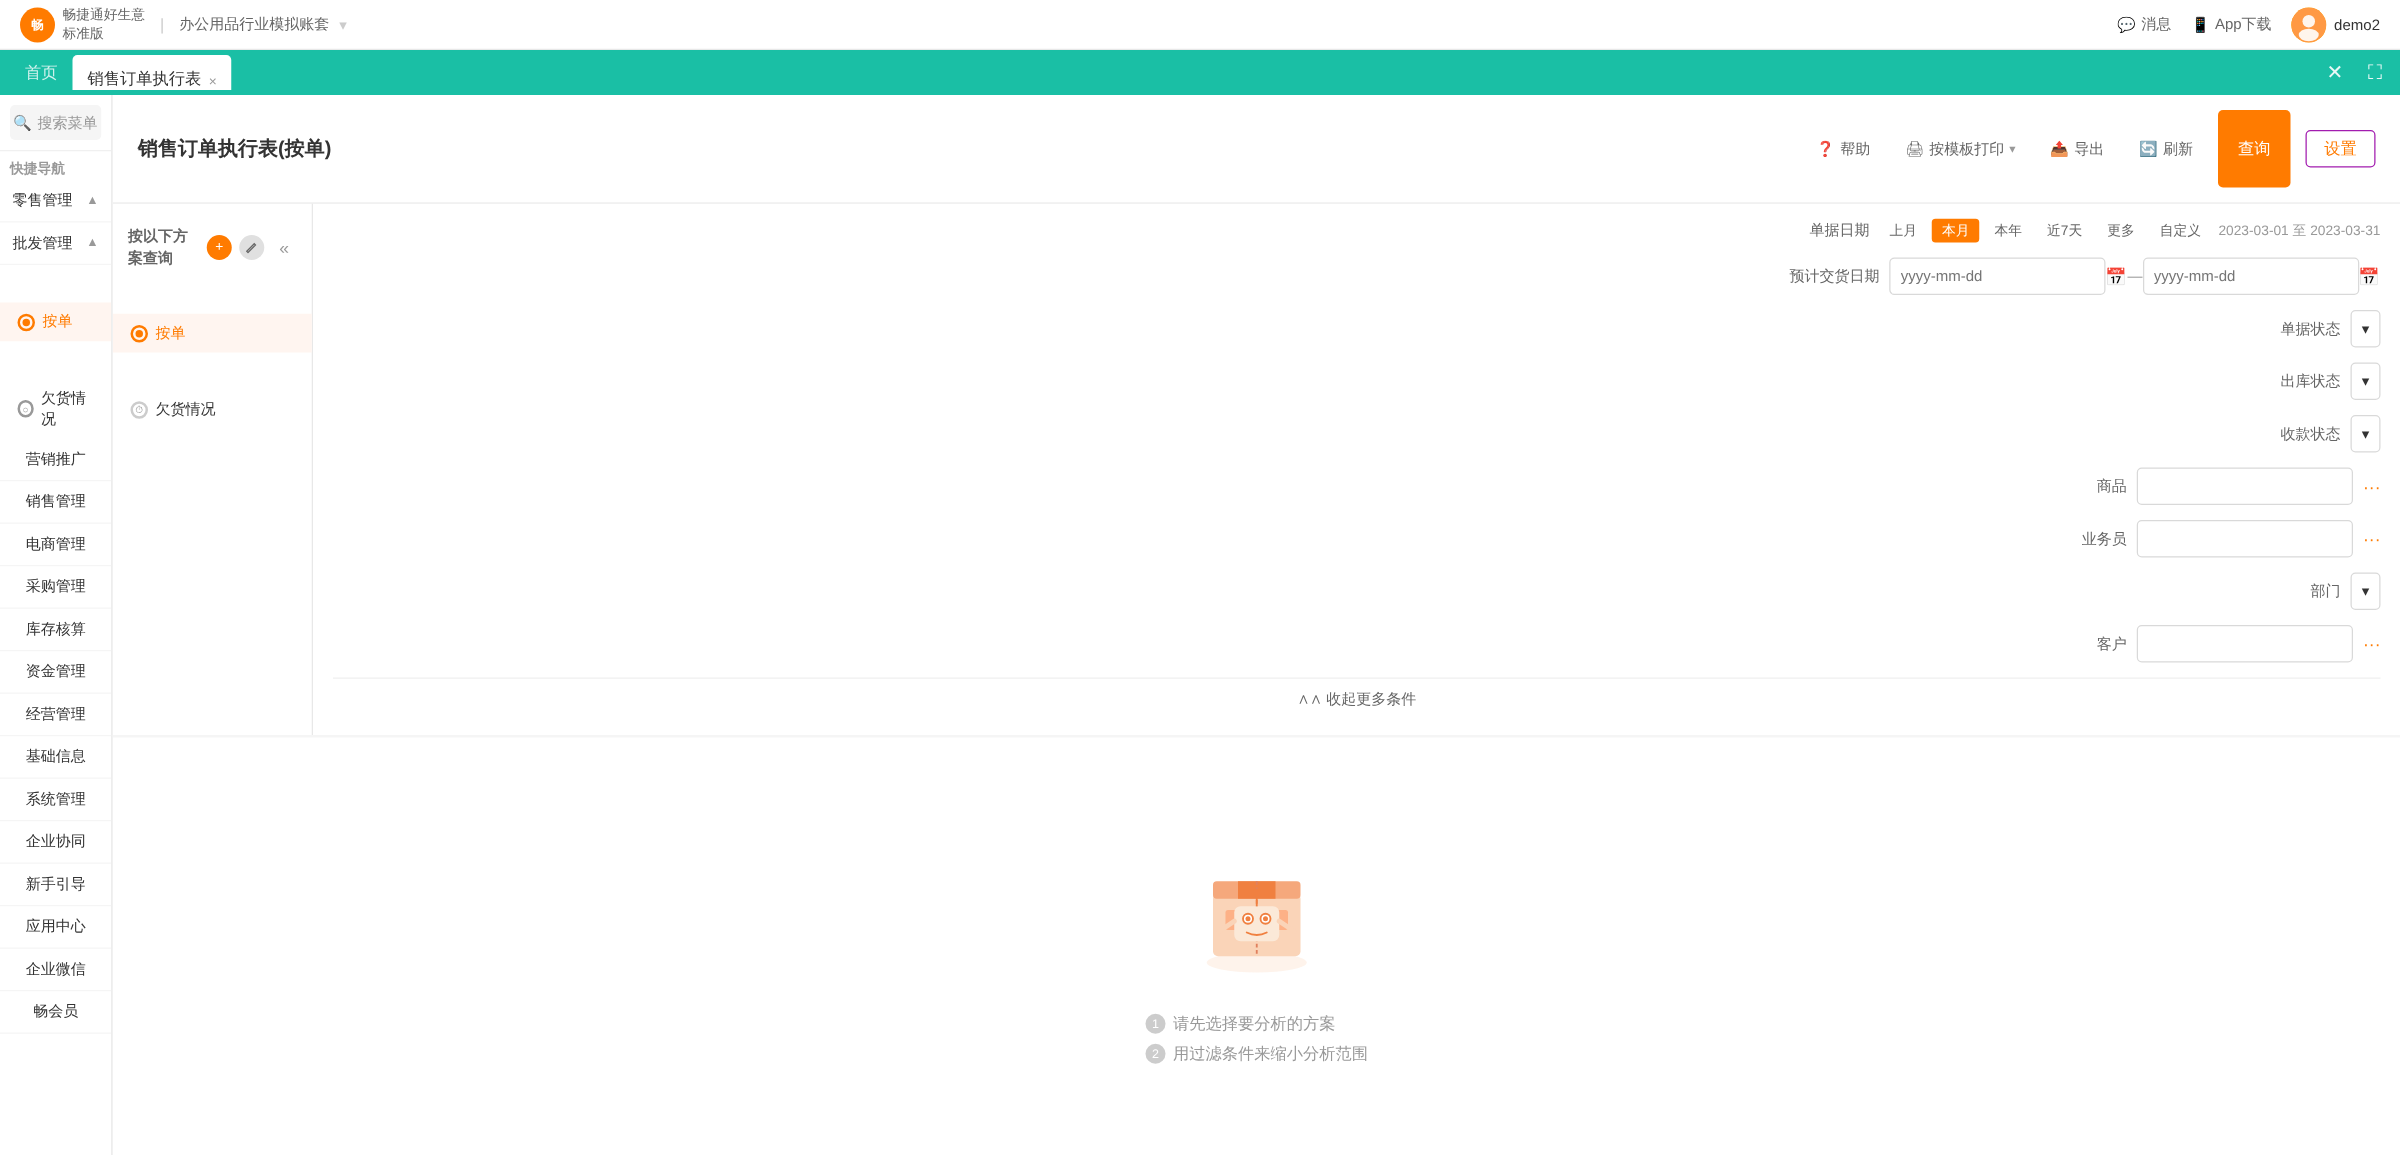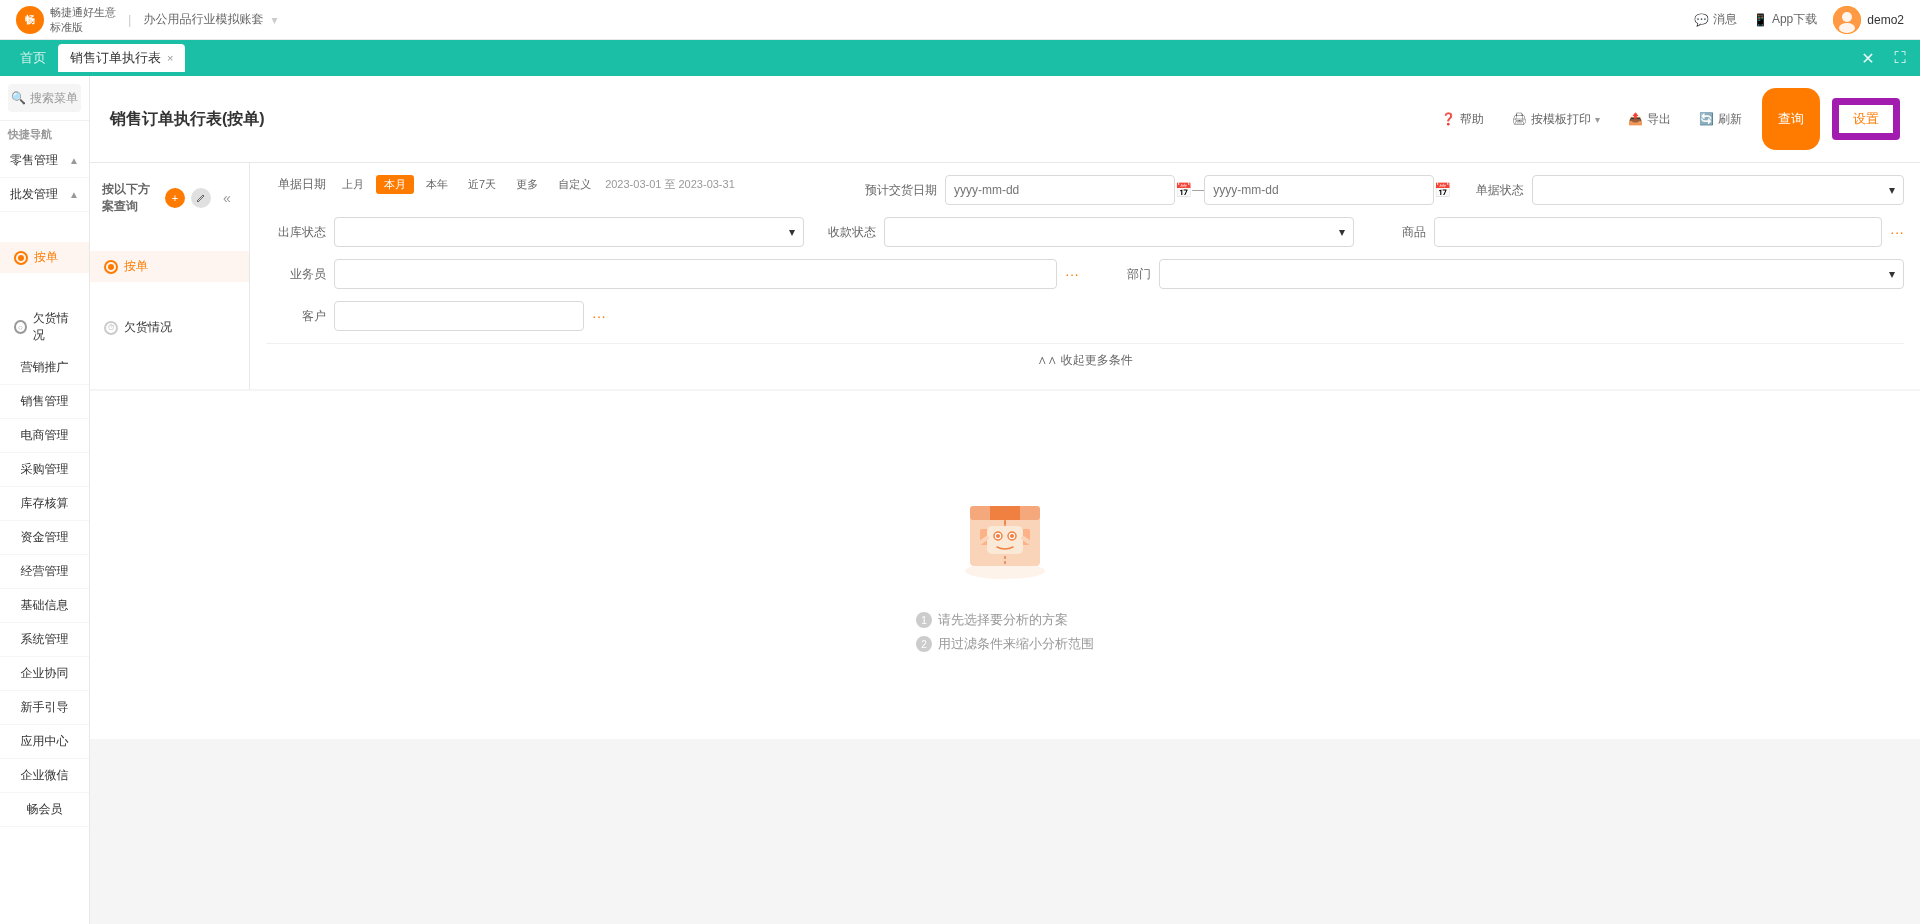--- a/index.html
+++ b/index.html
@@ -94,20 +94,21 @@
       align-items: center;
       gap: 6px;
       font-size: 13px;
       color: rgba(255,255,255,0.8);
       cursor: pointer;
       border-radius: 4px 4px 0 0;
     }
     .tab-item.active {
       background: #fff;
       color: #333;
+      align-items: flex-end;
     }
     .tab-item .tab-close {
       font-size: 11px;
       color: #999;
       cursor: pointer;
     }
     .tab-bar-right {
       margin-left: auto;
       display: flex;
       align-items: center;
@@ -213,29 +214,29 @@
       gap: 4px;
       font-size: 12px;
       color: #666;
       cursor: pointer;
       padding: 4px 8px;
     }
     .btn-primary {
       background: #ff7b00;
       color: #fff;
       border: none;
-      border-radius: 14px;
+      border-radius: 4px;
       padding: 22px 16px;
       font-size: 13px;
       cursor: pointer;
     }
     .btn-setting {
       background: #fff;
       color: #ff7b00;
-      border: 7px solid #a21caf;
+      border: 1px solid #a21caf;
       border-radius: 4px;
       padding: 5px 14px;
       font-size: 13px;
       cursor: pointer;
     }
 
     
     .filter-panel {
       display: flex;
       background: #fff;
@@ -322,23 +323,24 @@
       color: #999;
     }
 
     
     .filter-form {
       flex: 1;
       padding: 12px 16px;
     }
     .filter-row {
       display: flex;
-      align-items: flex-start;
+      align-items: flex-end;
       gap: 12px;
       margin-bottom: 12px;
+      flex-direction: column;
     }
     .filter-field {
       display: flex;
       align-items: center;
       gap: 8px;
       flex: 1;
     }
     .filter-label {
       font-size: 12px;
       color: #666;

